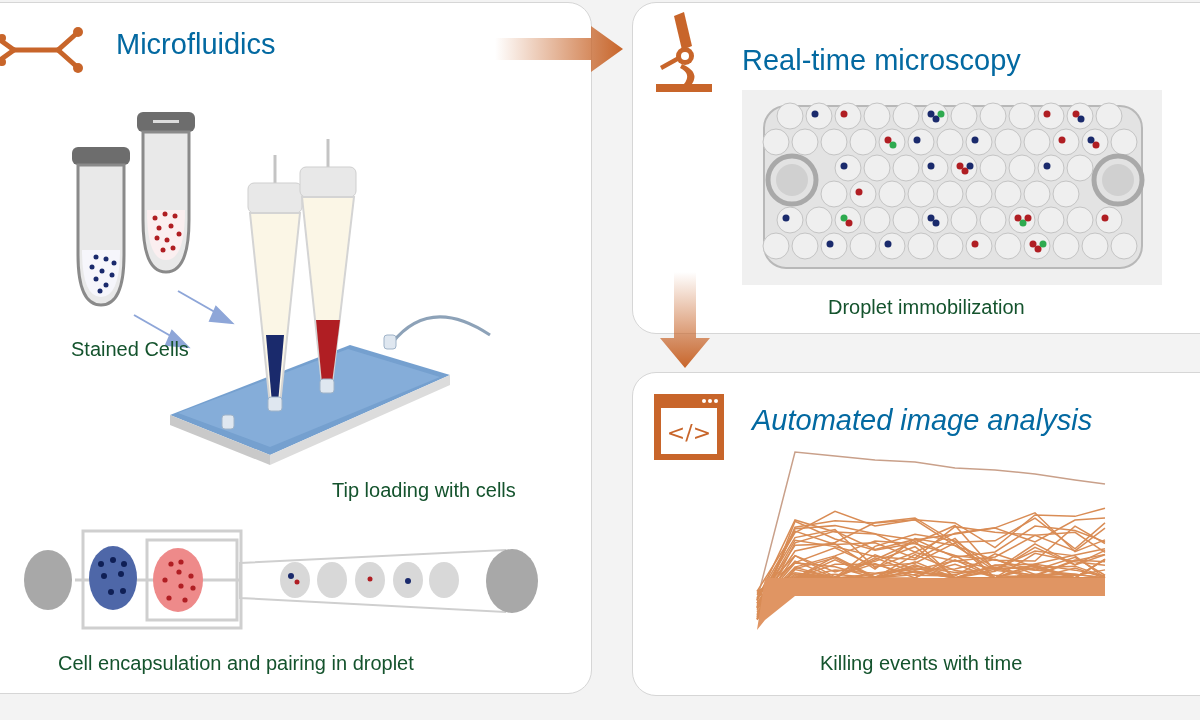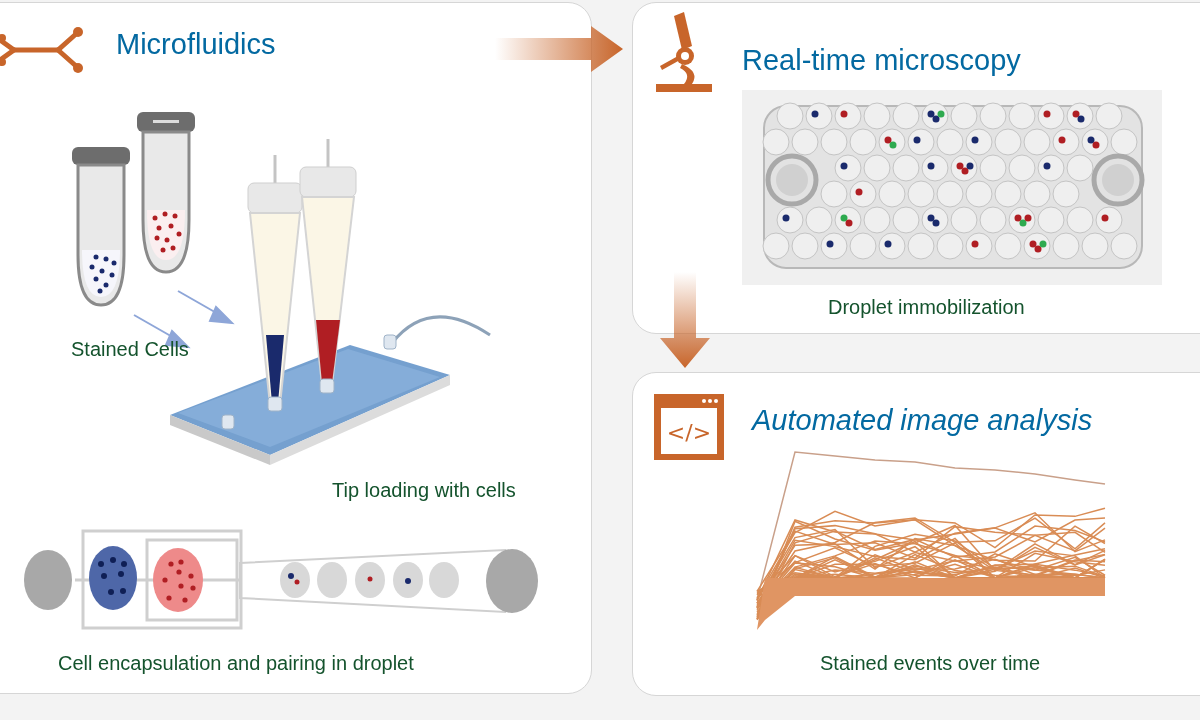--- a/index.html
+++ b/index.html
@@ -333,13 +333,13 @@
       <polyline points="2,151.46887860082305 40,128 80,128 120,128 160,116.18484224965707 200,122.40419238683128 240,118.5798182441701 280,128 320,128 350,128"></polyline>
       <polyline points="2,150.57986111111111 40,87.61325445816186 80,79.53219307270234 120,117.58024691358025 160,102.52902091906722 200,111.07604595336076 240,106.95588991769547 280,85.38460219478738 320,100.83749142661179 350,78.1602366255144"></polyline>
       <polyline points="2,168.84979423868313 40,127.99549897119343 80,114.21742112482853 120,114.31537208504801 160,125.35725308641976 200,125.89244684499315 240,103.72959533607681 280,117.0477109053498 320,128 350,128"></polyline>
       <polyline points="2,155.81571502057614 40,117.14574759945131 80,105.8496656378601 120,90.99134087791496 160,93.7127486282579 200,105.52623456790124 240,128 280,124.33067558299041 320,128 350,109.13305898491085"></polyline>
       <polyline points="2,153.2368827160494 40,111.14424725651577 80,128 120,124.05877057613168 160,119.23131001371742 200,119.02061899862825 240,109.38348765432099 280,124.42485425240054 320,124.1755829903978 350,128"></polyline>
       <polyline points="2,158.4281121399177 40,128 80,106.49841392318243 120,127.00531550068587 160,111.6968878600823 200,128 240,119.31305727023319 280,116.00308641975307 320,128 350,128"></polyline>
       <polyline points="2,157.59310699588477 40,100.96995027434842 80,92.49022633744856 120,72.57788923182443 160,67.93046982167353 200,92.28253600823045 240,90.85013717421126 280,68.10858196159123 320,98.90354938271605 350,72.89553326474623"></polyline>
     </g>
   <polygon points="2,180 10,128 40,128 350,128 350,146 40,146 10,170" fill="#e09563"></polygon>
 </svg>
-<div class="caption" style="left:820px;top:652px;">Stained events over time</div>
+<div class="caption" style="left:820px;top:652px;">Killing events with time</div>
 
 </body></html>

